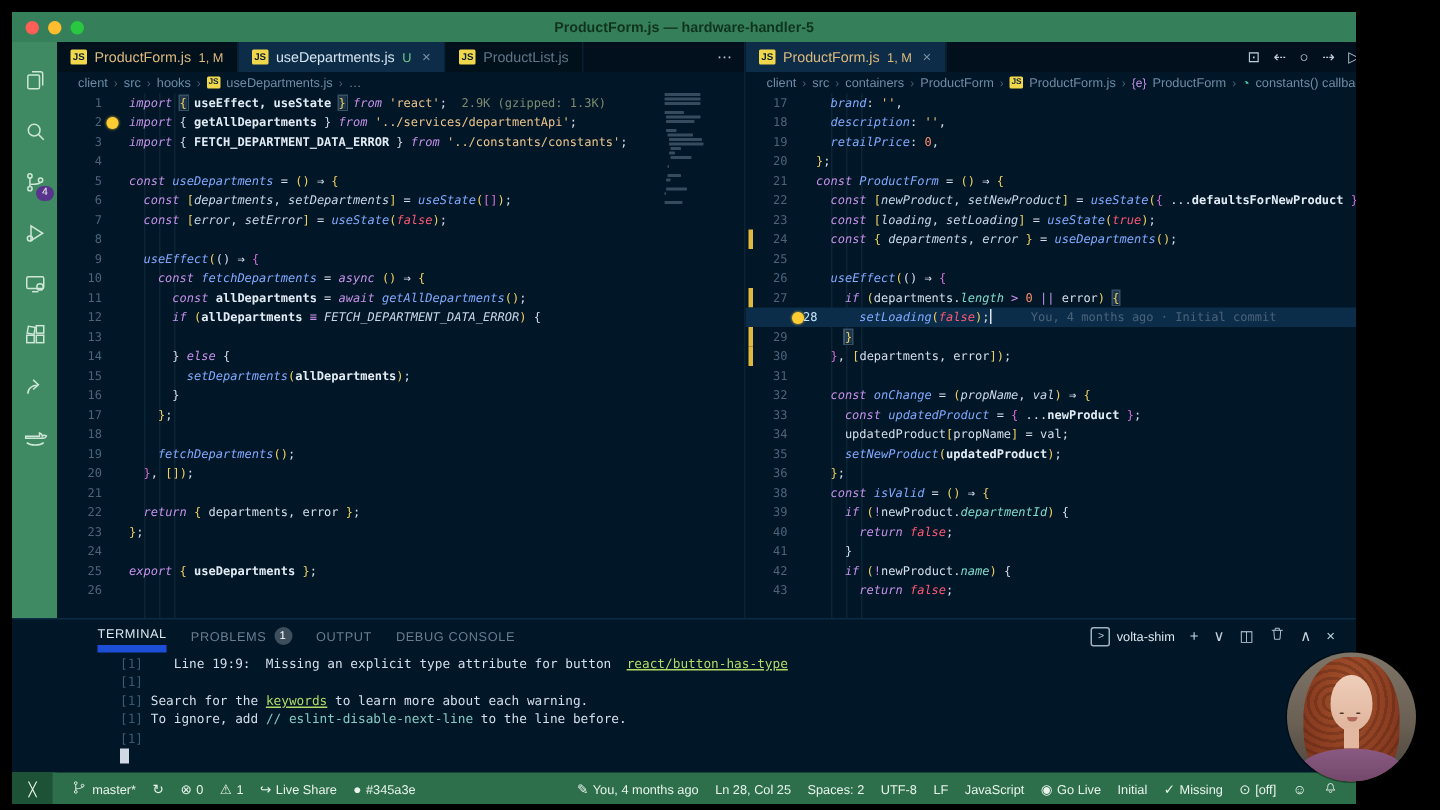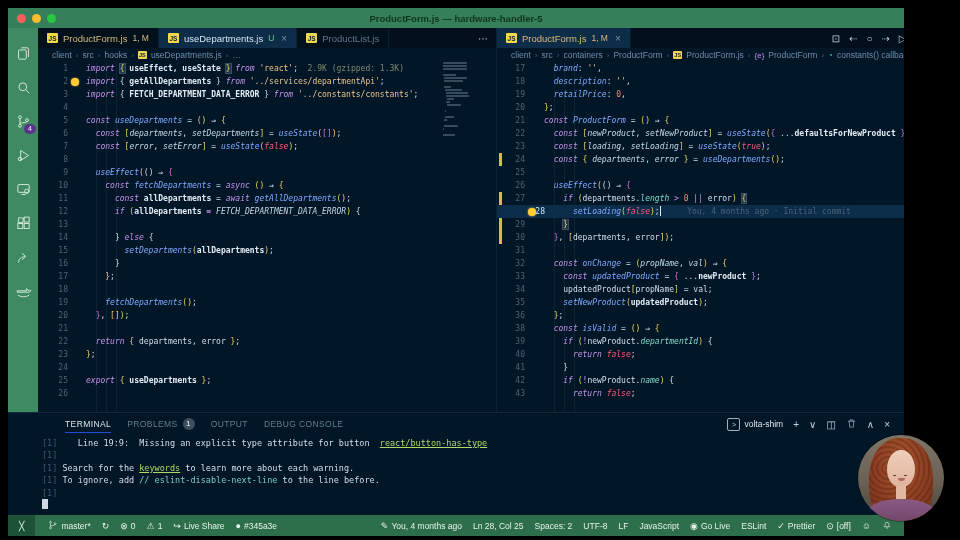--- a/index.html
+++ b/index.html
@@ -75,28 +75,28 @@
   #group0 .minimap{left:405px;width:26px;}
   #group1 .minimap{left:409px;width:35px;}
   .mmrow{height:2px;margin-bottom:1px;background:#8da5b8;opacity:.38;border-radius:.5px;}
   .ruler{position:absolute;top:34px;right:1px;width:5px;bottom:0;}
   .rmark{position:absolute;left:0;width:5px;background:#e2b93d;}
   
   .panel{position:absolute;left:0;top:404px;width:100%;height:103px;background:#011627;border-top:1px solid #0d2b42;box-sizing:border-box;}
   .pheader{position:absolute;left:0;top:0;right:0;height:22px;display:flex;align-items:center;}
   .ptabs{display:flex;gap:16px;margin-left:57px;font-size:8.5px;letter-spacing:.4px;color:#687e8f;align-items:center;}
   .ptab{display:flex;align-items:center;gap:5px;padding:3px 0;}
-  .ptab.active{color:#dce7ee;border-bottom:1px solid #1d4ed8;}
+  .ptab.active{color:#dce7ee;border-bottom:5px solid #1d4ed8;}
   .pbadge{min-width:12px;height:12px;border-radius:7px;background:#3d4f5c;color:#fff;font-size:7.5px;line-height:12px;text-align:center;}
   .pactions{margin-left:auto;display:flex;align-items:center;gap:10px;padding-right:14px;color:#c3d4df;font-size:10px;}
   .shellico{width:11px;height:11px;border:1px solid #9db4c0;border-radius:2px;font-size:7px;color:#c3d4df;display:inline-flex;align-items:center;justify-content:center;margin-right:4px;}
   .shellname{font-size:8.5px;color:#dce7ee;}
   .pactions svg{width:11px;height:11px;stroke:#c3d4df;fill:none;stroke-width:1.3;}
   .pcontent{position:absolute;left:34px;top:24px;right:0;bottom:0;font-family:"DejaVu Sans Mono",monospace;font-size:8.5px;}
-  .tl{height:12.4px;line-height:12.4px;white-space:pre;}
+  .tl{height:12.4px;line-height:12.4px;white-space:pre;margin-left:38px;}
   .tk-tdim{color:#3b5a70}
   .tk-tt{color:#d6deeb}
   .tk-tlink{color:#addb67;text-decoration:underline}
   .tk-tcode{color:#80cbc4}
   .tblock{display:inline-block;width:6px;height:10px;background:#cfd8e3;vertical-align:-1.5px;}
   
   .statusbar{position:absolute;left:0;top:507px;width:100%;height:21px;background:#2d6e4b;display:flex;align-items:center;color:#e8f3ec;font-size:8.5px;}
   .sbleft{display:flex;align-items:center;height:100%;gap:11px;}
   .sbright{margin-left:auto;display:flex;align-items:center;gap:11px;padding-right:12px;height:100%;}
   .sbi{display:flex;align-items:center;gap:3px;white-space:nowrap;}
@@ -696,25 +696,25 @@
             <span>LF</span>
           </span>
           <span class="sbi">
             <span>JavaScript</span>
           </span>
           <span class="sbi">
             <span class="sbico">◉</span>
             <span>Go Live</span>
           </span>
           <span class="sbi">
-            <span>ESLint</span>
+            <span>Initial</span>
           </span>
           <span class="sbi">
             <span class="sbico">✓</span>
-            <span>Prettier</span>
+            <span>Missing</span>
           </span>
           <span class="sbi">
             <span class="sbico">⊙</span>
             <span>[off]</span>
           </span>
           <span class="sbi">
             <span class="sbico">☺</span>
           </span>
           <span class="sbi">
             <span class="sbico"><svg viewBox="0 0 24 24">

